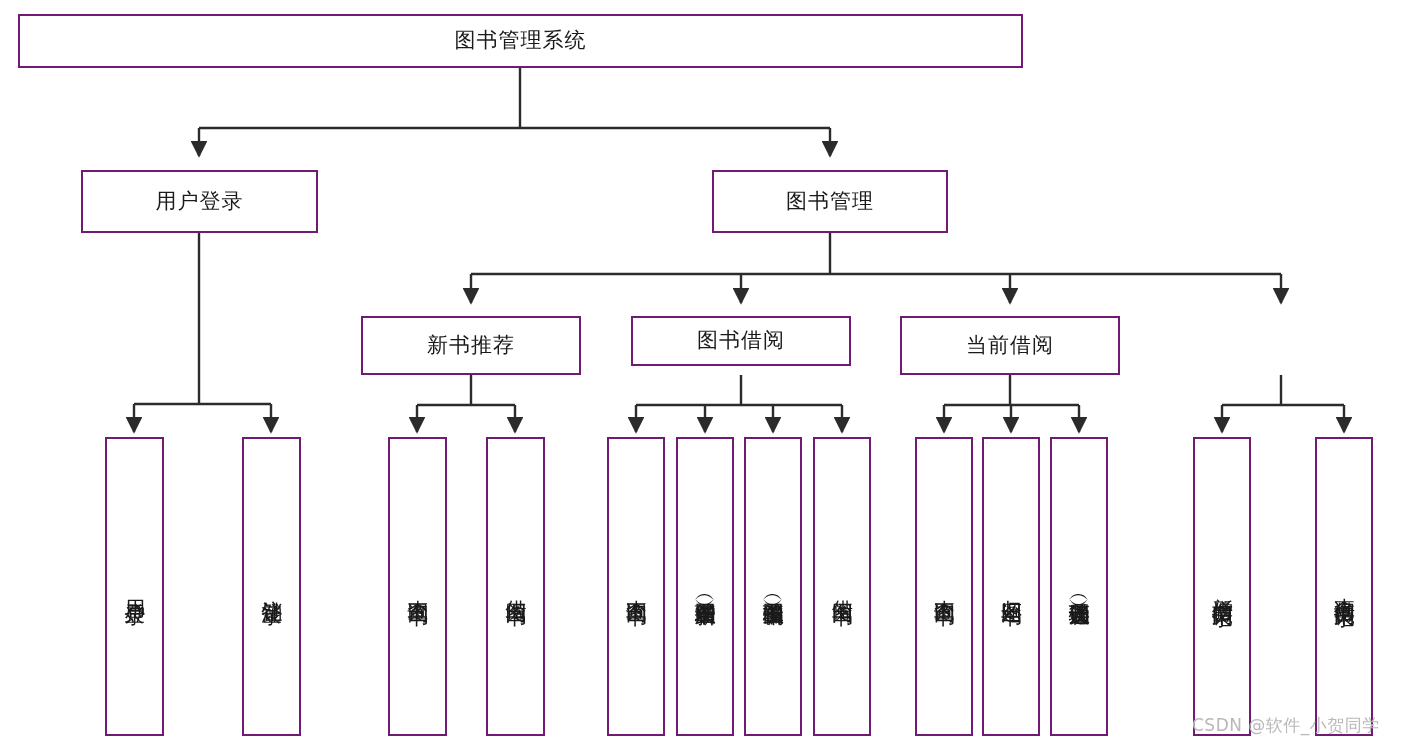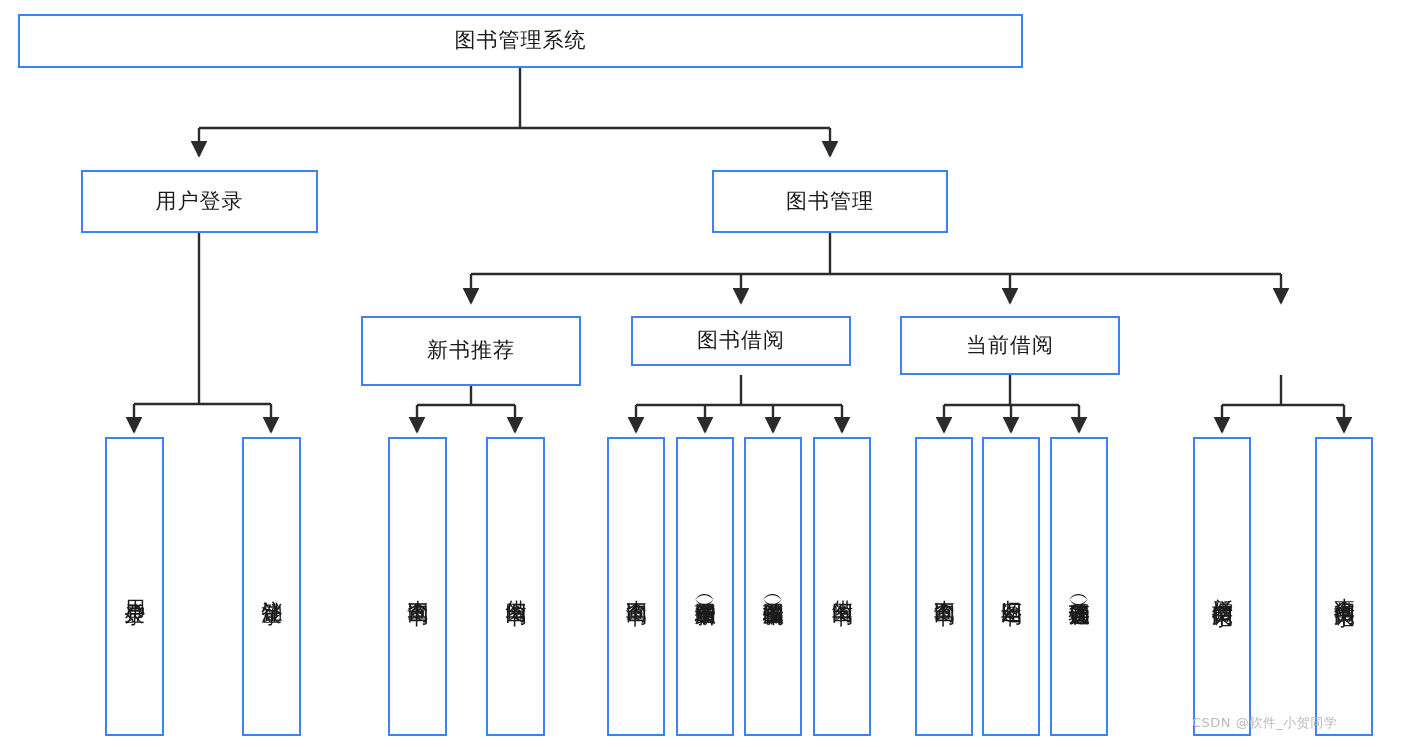--- a/index.html
+++ b/index.html
@@ -22,21 +22,21 @@
     left: 0;
     top: 0;
     width: 1405px;
     height: 747px;
     pointer-events: none;
   }
   .node {
     position: absolute;
     box-sizing: border-box;
     background: #ffffff;
-    border: 2px solid #3b82f6;
+    border: 2px solid #701a75;
     display: flex;
     align-items: center;
     justify-content: center;
     color: #1a1a1a;
     z-index: 2;
   }
   .node-h {
     font-size: 21px;
     line-height: 1.2;
     letter-spacing: 1px;
@@ -49,21 +49,21 @@
     line-height: 1.28;
     letter-spacing: 2px;
     padding: 4px 0;
   }
   .node-v.tight {
     letter-spacing: 0px;
     line-height: 1.16;
   }
   .watermark {
     position: absolute;
-    font-size: 13px;
+    font-size: 17px;
     color: #b9b9b9;
     white-space: nowrap;
     z-index: 5;
     letter-spacing: 0.5px;
   }
 </style>
 </head>
 <body>
 
 <div id="canvas">
@@ -123,21 +123,21 @@
   </div>
 
   <div class="node node-h" style="left:81px; top:170px; width:237px; height:63px;">
     <span>用户登录</span>
   </div>
 
   <div class="node node-h" style="left:712px; top:170px; width:236px; height:63px;justify-content:center;">
     <span>图书管理</span>
   </div>
 
-  <div class="node node-h" style="left:361px; top:316px; width:220px; height:70px;">
+  <div class="node node-h" style="left:361px; top:316px; width:220px; height:59px;">
     <span>新书推荐</span>
   </div>
 
   <div class="node node-h" style="left:631px; top:316px; width:220px; height:50px;">
     <span>图书借阅</span>
   </div>
 
   <div class="node node-h" style="left:900px; top:316px; width:220px; height:59px;">
     <span>当前借阅</span>
   </div>

